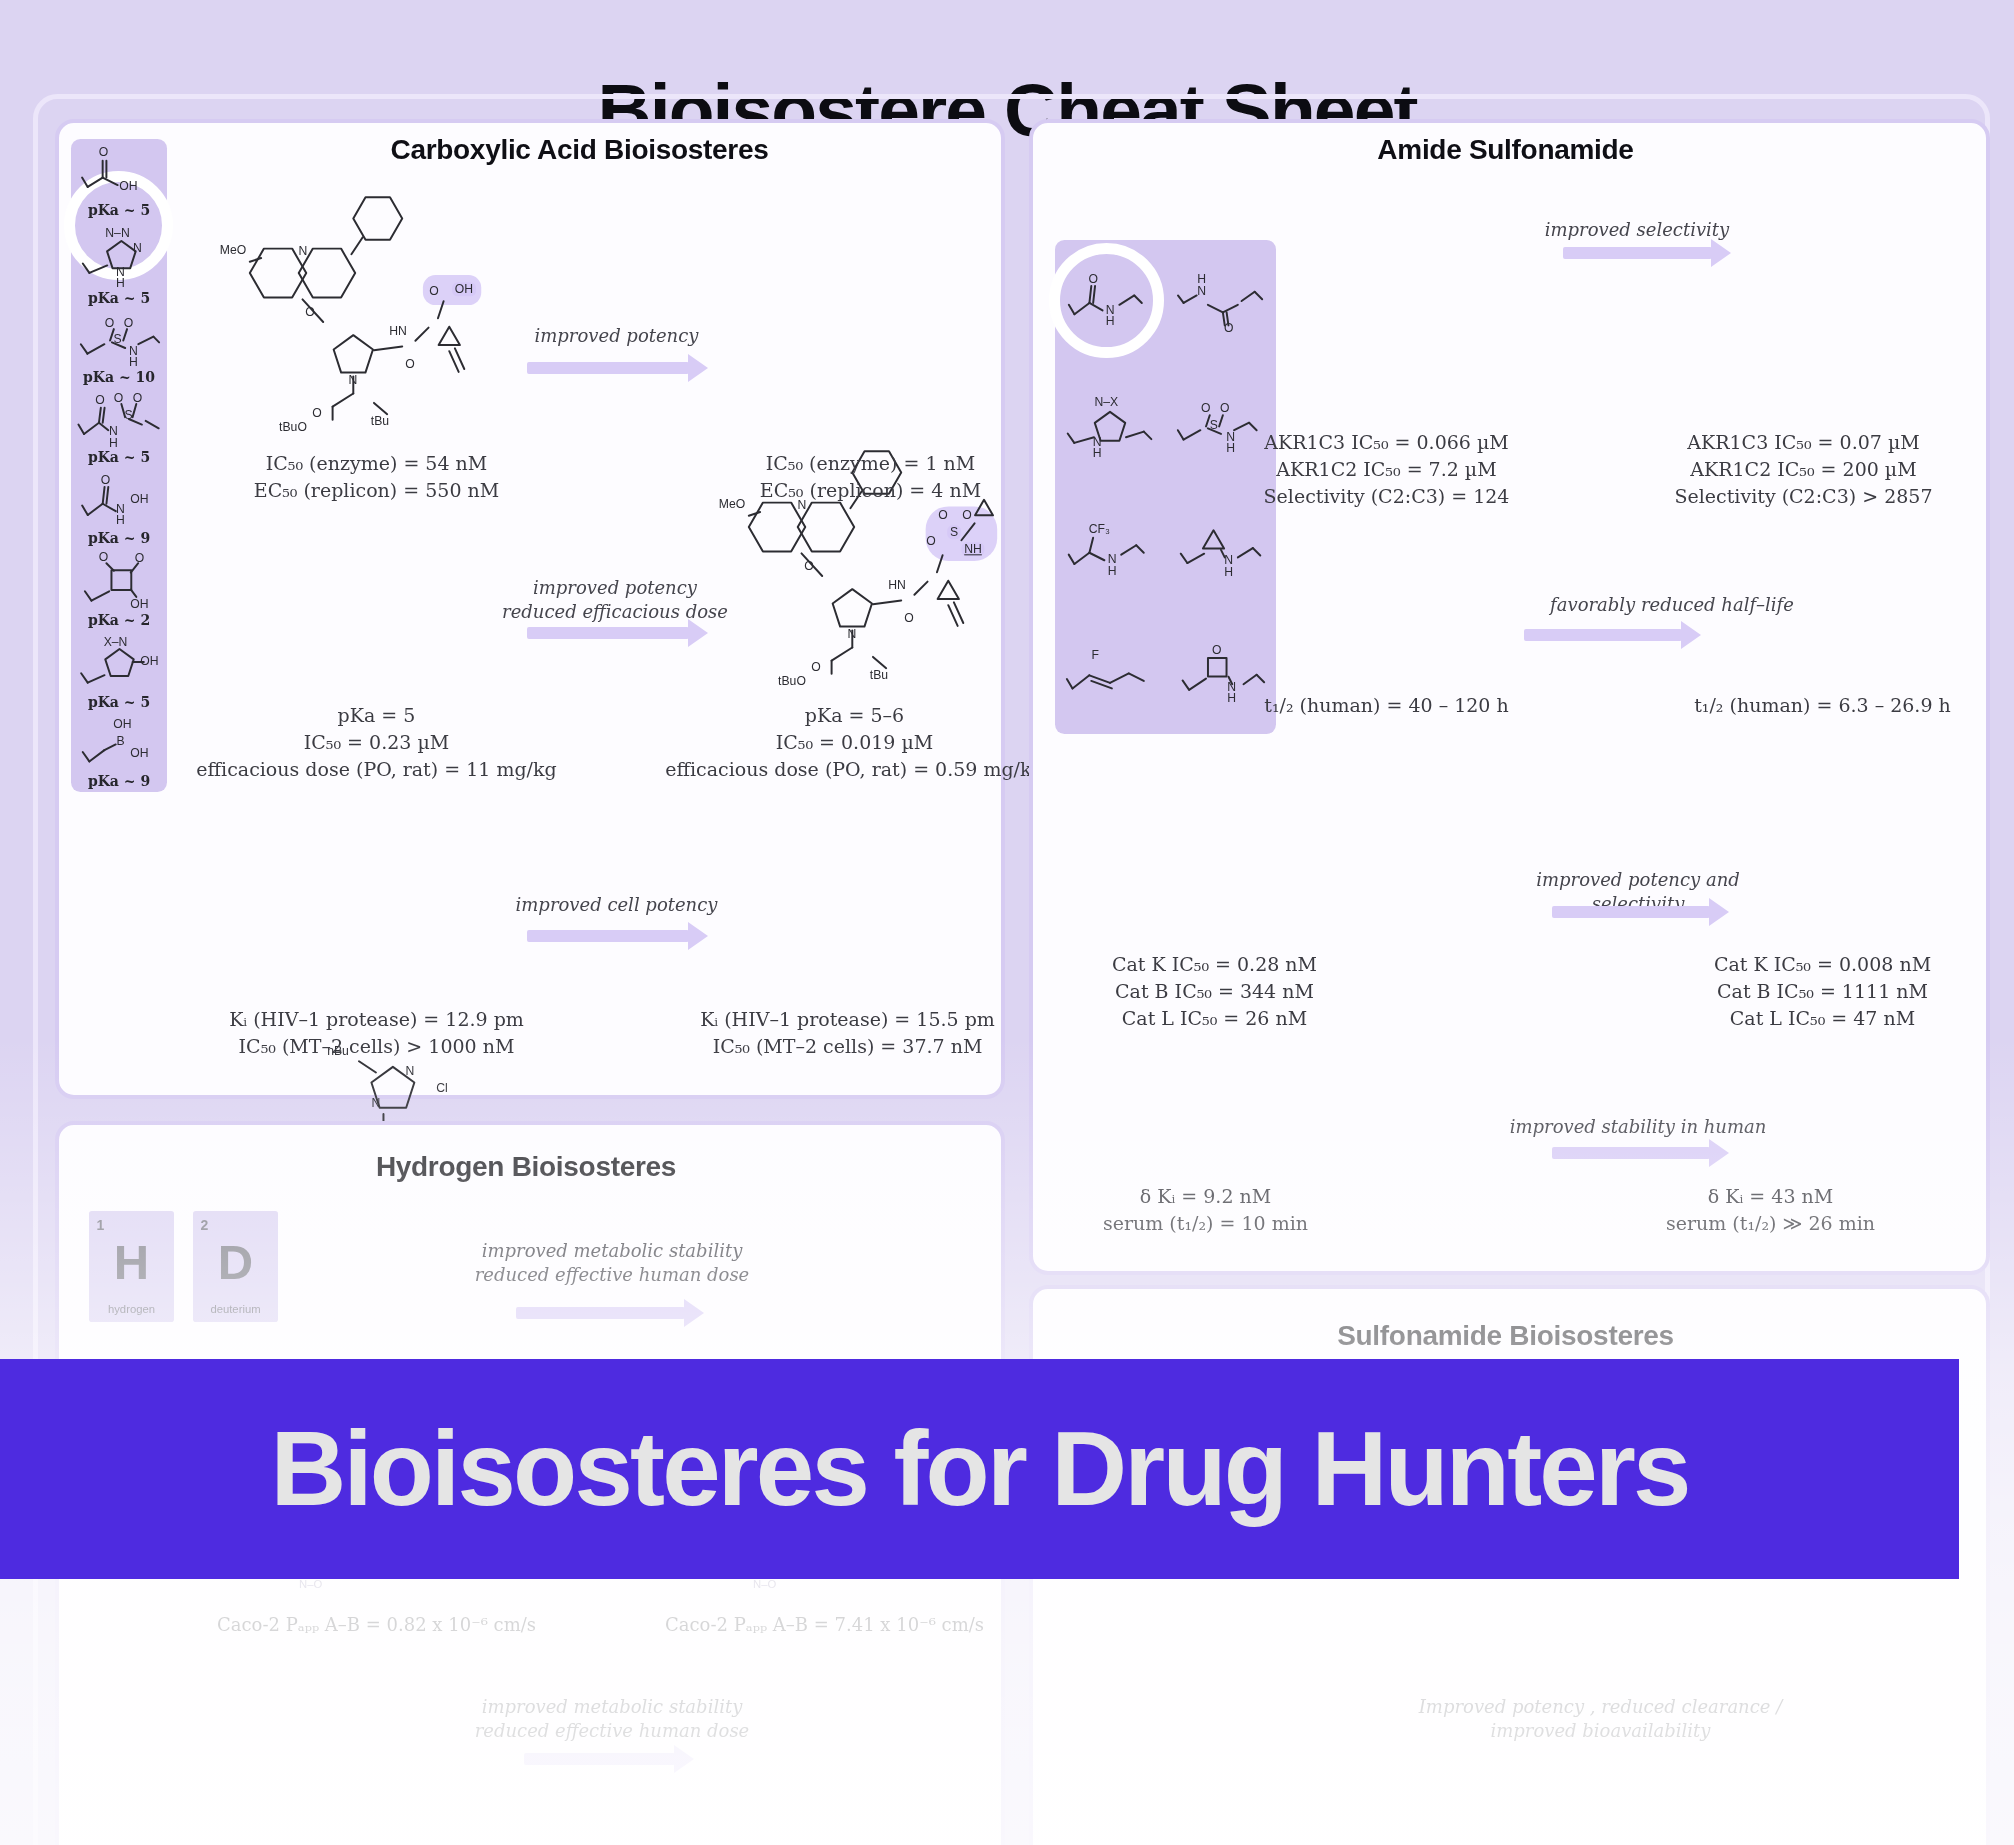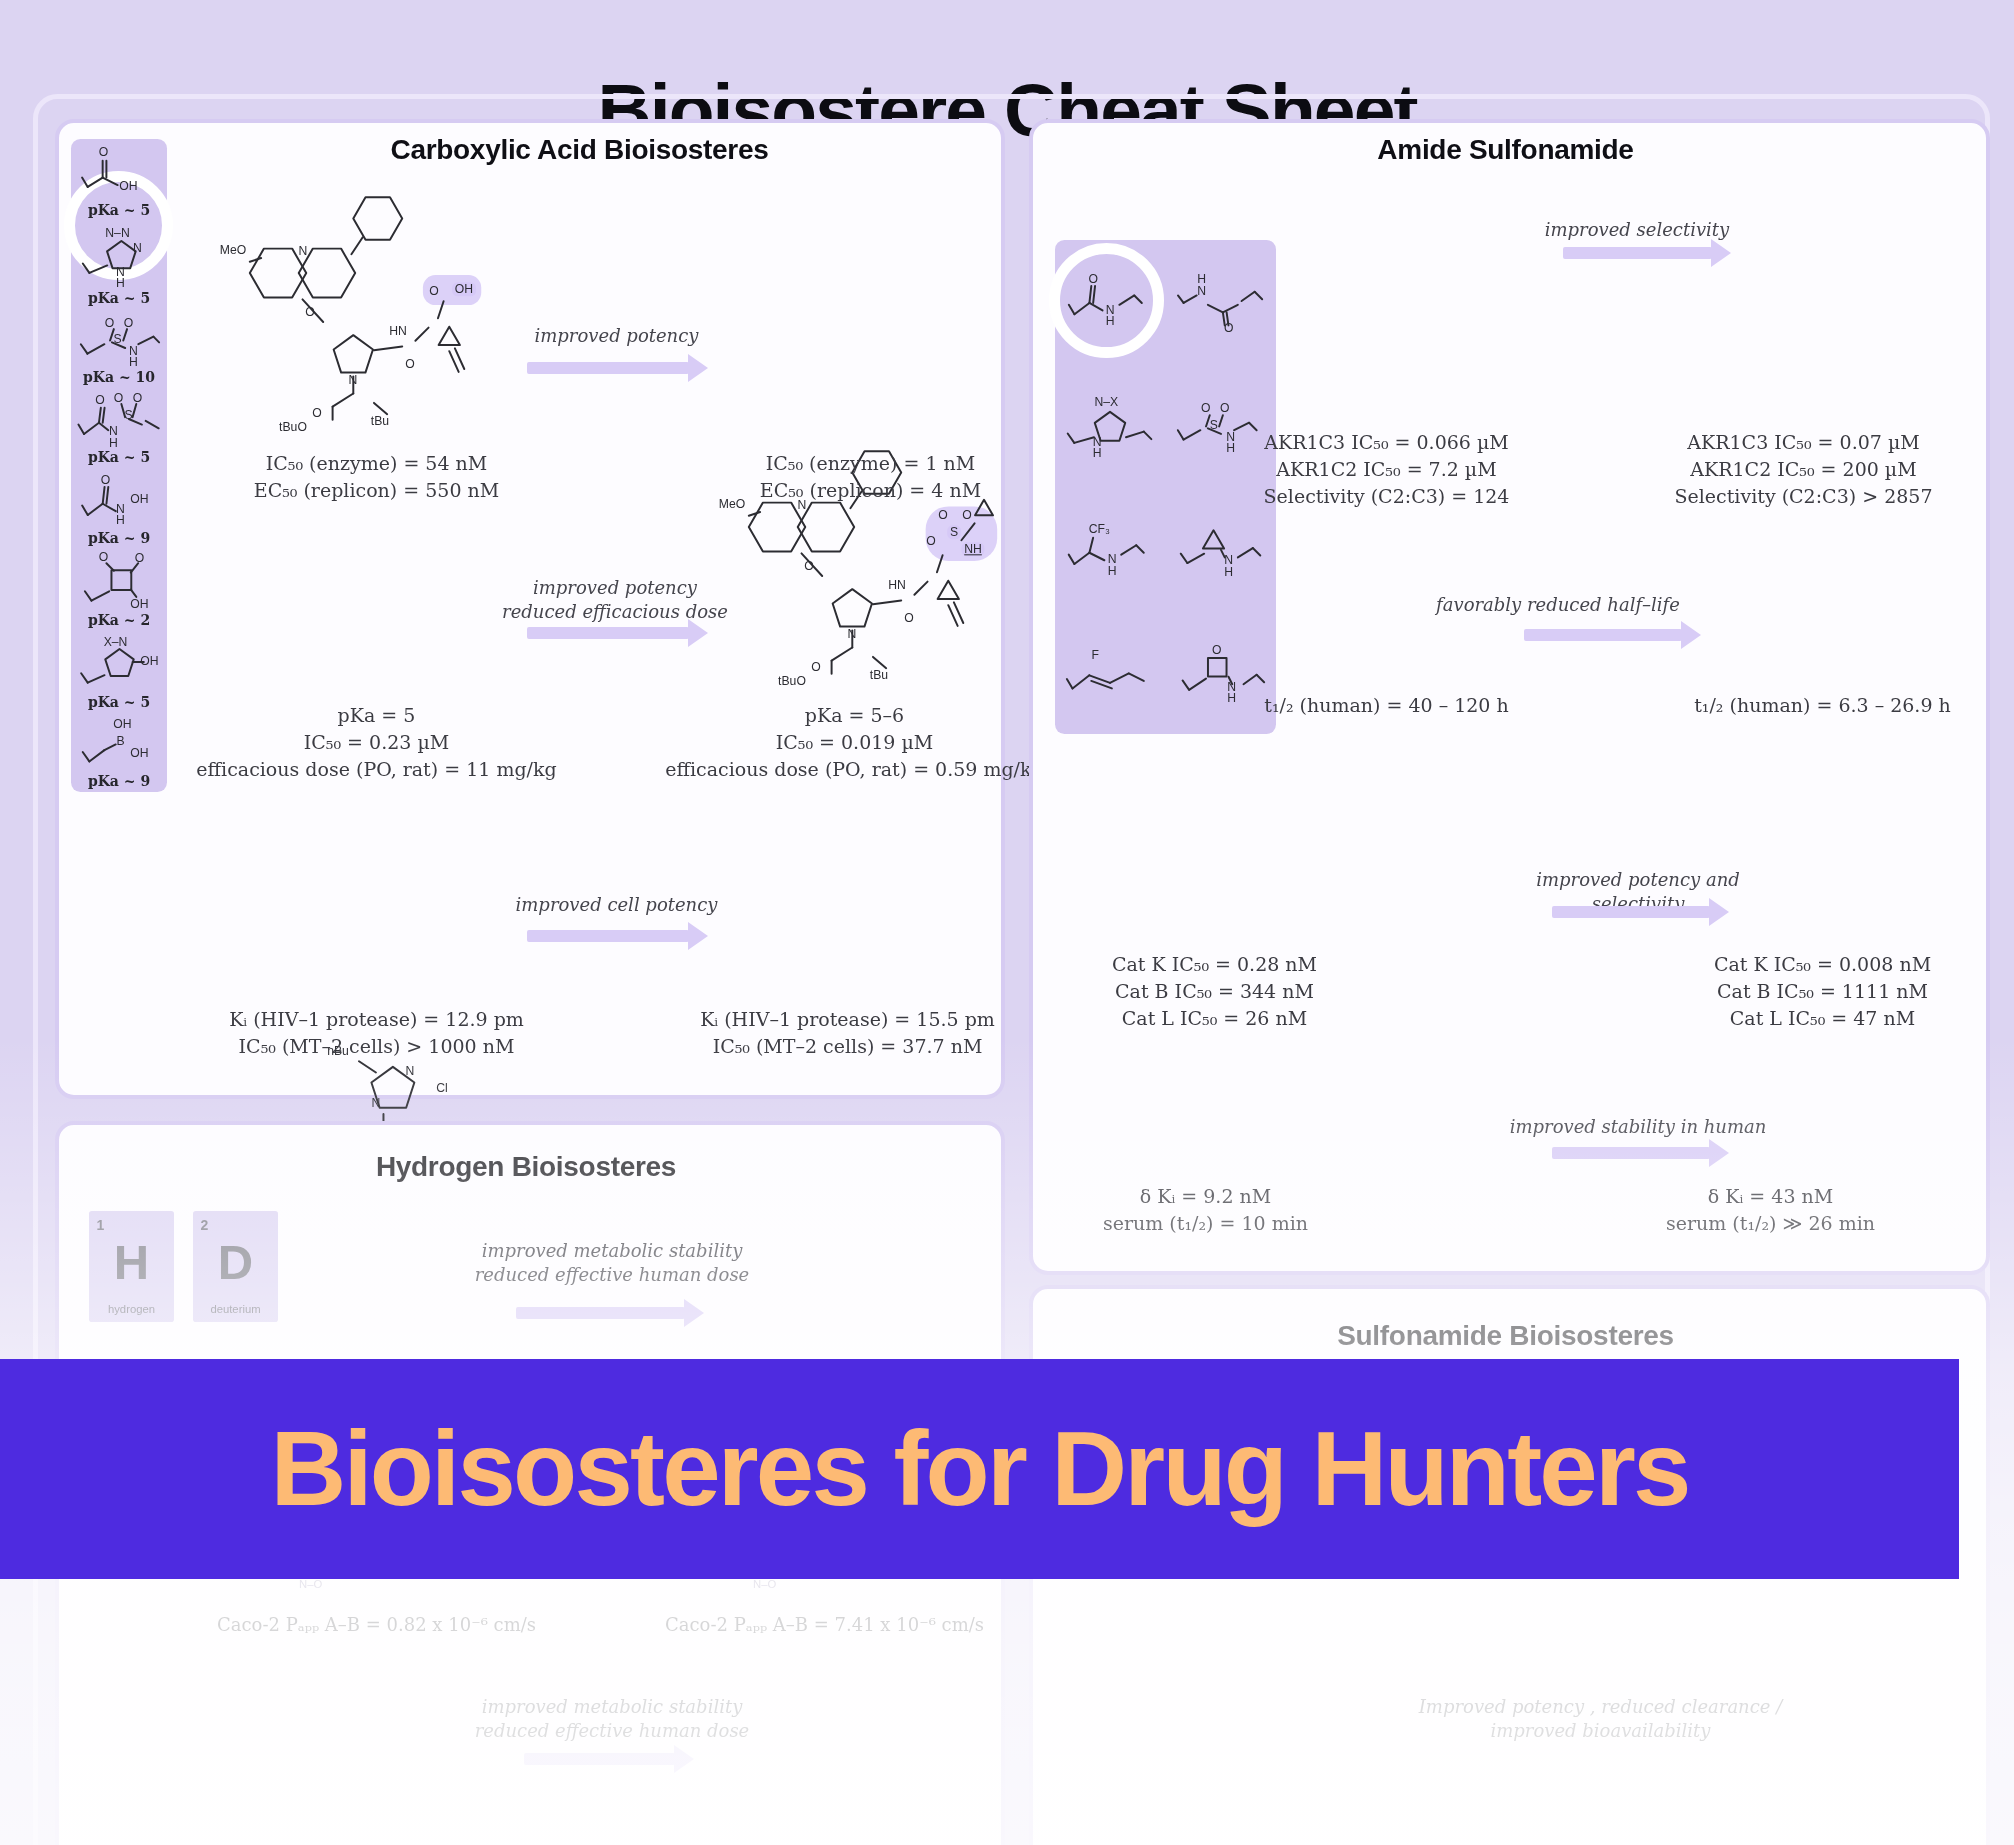--- a/index.html
+++ b/index.html
@@ -38,21 +38,21 @@
   .ebox .sym{position:absolute;left:0;top:22.6px;width:100%;text-align:center;
              font:800 49px "Liberation Sans",sans-serif}
   .ebox .enm{position:absolute;left:0;bottom:7.5px;width:100%;text-align:center;
              font:11.3px "Liberation Sans",sans-serif}
   .fade{position:absolute;left:0;top:1036px;width:2014px;height:810px;pointer-events:none;z-index:5;
         background:linear-gradient(180deg,rgba(255,255,255,0) 0%,rgba(255,255,255,.18) 14%,
         rgba(255,255,255,.40) 30%,rgba(255,255,255,.58) 42%,rgba(255,255,255,.72) 58%,
         rgba(255,255,255,.80) 74%,rgba(255,255,255,.86) 100%)}
   .banner{position:absolute;left:0;top:1359px;width:1959px;height:220px;background:#4e2be0;z-index:6;
           display:flex;align-items:center;justify-content:center}
-  .banner-text{font:800 105px "Liberation Sans",sans-serif;color:#fdba74;letter-spacing:-2.8px;white-space:nowrap}
+  .banner-text{font:800 105px "Liberation Sans",sans-serif;color:#e5e5e5;letter-spacing:-2.8px;white-space:nowrap}
   .fragtxt{position:absolute;font:11.3px "Liberation Sans",sans-serif;color:#9b91b5}
 </style>
 </head>
 <body>
 
 <h1 class="maintitle">Bioisostere Cheat Sheet</h1>
 
 <div class="frame" style="left:33px;top:94px;width:1947px;height:1770px"></div>
 
 <div class="panel" style="left:55px;top:119px;width:942px;height:972px"></div>
@@ -512,21 +512,21 @@
   <div>AKR1C3 IC₅₀ = 0.066 µM</div>
   <div>AKR1C2 IC₅₀ = 7.2 µM</div>
   <div>Selectivity (C2:C3) = 124</div>
 </div>
 <div class="cap" style="left:1634px;top:429px;width:339px">
   <div>AKR1C3 IC₅₀ = 0.07 µM</div>
   <div>AKR1C2 IC₅₀ = 200 µM</div>
   <div>Selectivity (C2:C3) &gt; 2857</div>
 </div>
 
-<div class="arrlbl" style="left:1426px;top:593px;width:264px">favorably reduced half–life</div>
+<div class="arrlbl" style="left:1540px;top:593px;width:264px">favorably reduced half–life</div>
 <div class="arr" style="left:1524px;top:629px;width:158px"></div>
 <div class="cap" style="left:1198px;top:692px;width:377px">
   <div>t₁/₂ (human) = 40 – 120 h</div>
 </div>
 <div class="cap" style="left:1653px;top:692px;width:339px">
   <div>t₁/₂ (human) = 6.3 – 26.9 h</div>
 </div>
 
 <div class="arrlbl" style="left:1497px;top:868px;width:282px">improved potency and selectivity</div>
 <div class="arr" style="left:1552px;top:906px;width:158px"></div>

